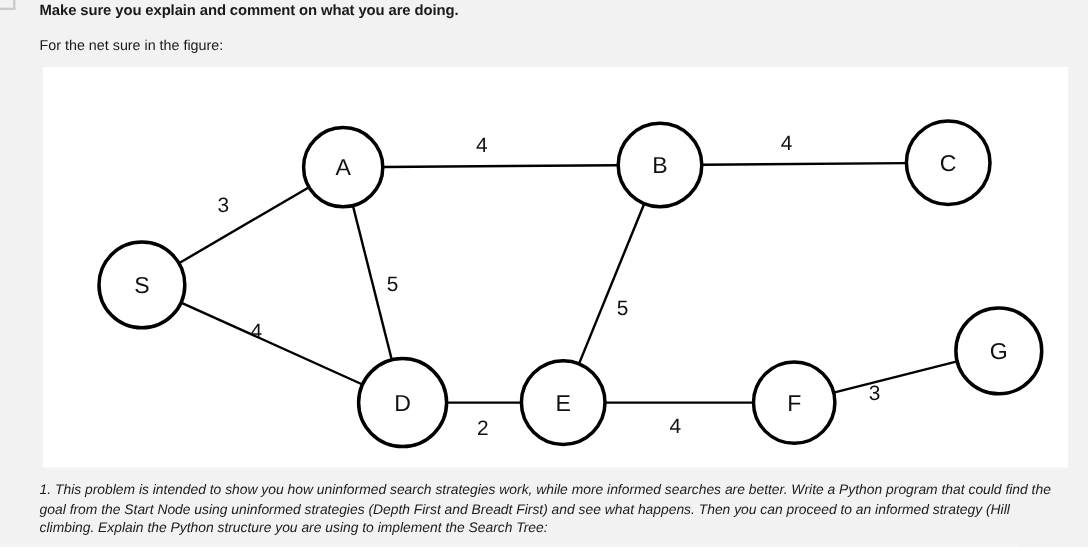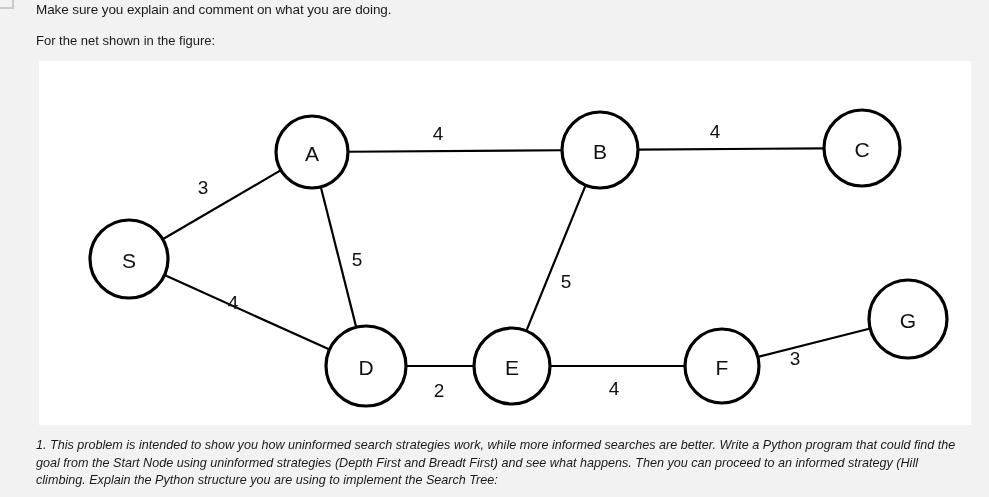--- a/index.html
+++ b/index.html
@@ -13,21 +13,21 @@
   }
   .corner-mark {
     position: absolute; left: 0; top: 0;
     width: 12px; height: 7px;
     border-right: 2px solid #c9c9c9;
     border-bottom: 2px solid #c9c9c9;
     background: #f2f2f2;
   }
   .heading {
     position: absolute; left: 36px; top: 2px;
-    font-size: 13.5px; font-weight: normal;
+    font-size: 13.5px; font-weight: bold;
     letter-spacing: -0.1px;
     white-space: nowrap;
   }
   .intro {
     position: absolute; left: 36px; top: 33px;
     font-size: 13px; font-weight: normal;
     white-space: nowrap;
   }
   .figure-panel {
     position: absolute;
@@ -58,21 +58,21 @@
     font-style: italic;
   }
 </style>
 </head>
 <body>
 
 <div class="corner-mark"></div>
 
 <div class="heading">Make sure you explain and comment on what you are doing.</div>
 
-<div class="intro">For the net shown in the figure:</div>
+<div class="intro">For the net sure in the figure:</div>
 
 <div class="figure-panel">
   <svg id="graph-svg" width="932" height="364" viewBox="0 0 932 364">
       <g>
         <line class="edge-line" x1="123.6673417006999" y1="178.31472370505526" x2="241.92245381473856" y2="109.17102427225669"></line>
         <text class="edge-label" x="164" y="126">3</text>
         <line class="edge-line" x1="125.54526795682197" y1="214.04786359232048" x2="290.54331491608" y2="288.54065272582517"></line>
         <text class="edge-label" x="194" y="241">4</text>
         <line class="edge-line" x1="308.9991319758399" y1="90.75000602794556" x2="523.0009162477246" y2="89.26388252605747"></line>
         <text class="edge-label" x="399" y="72">4</text>

